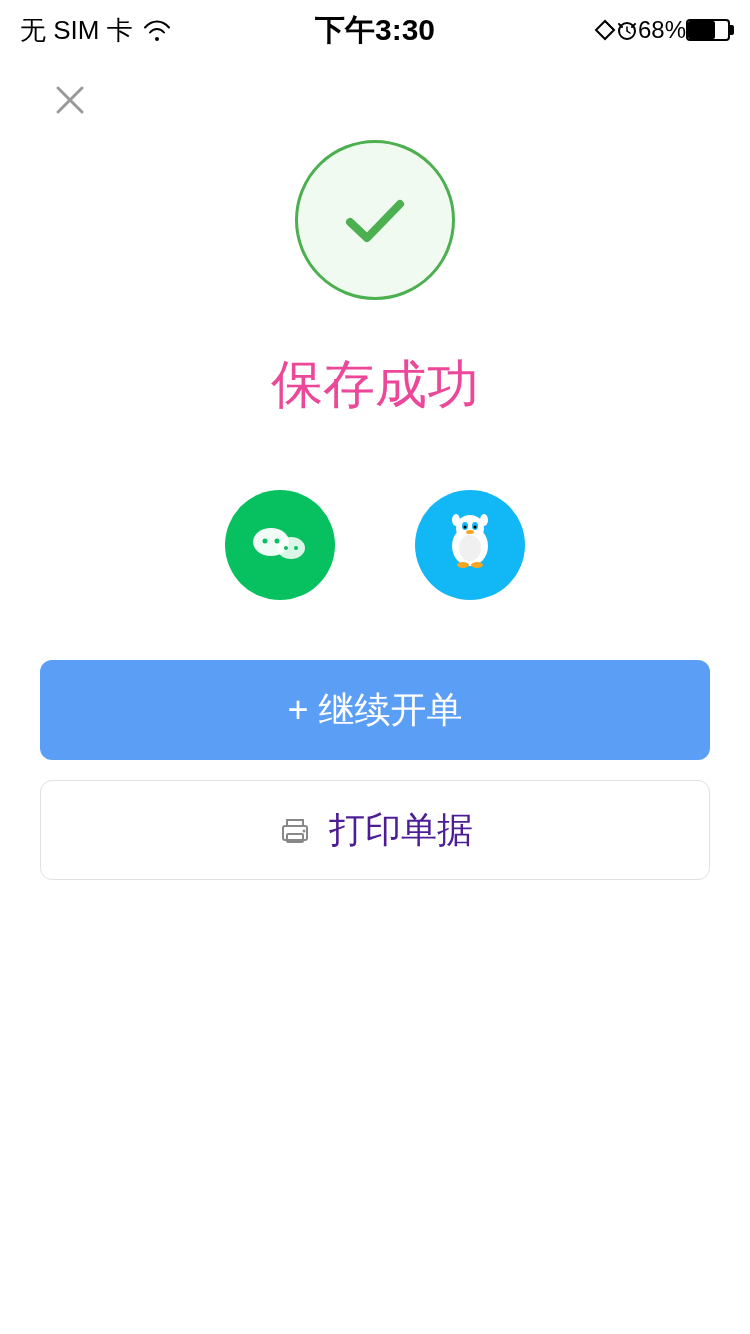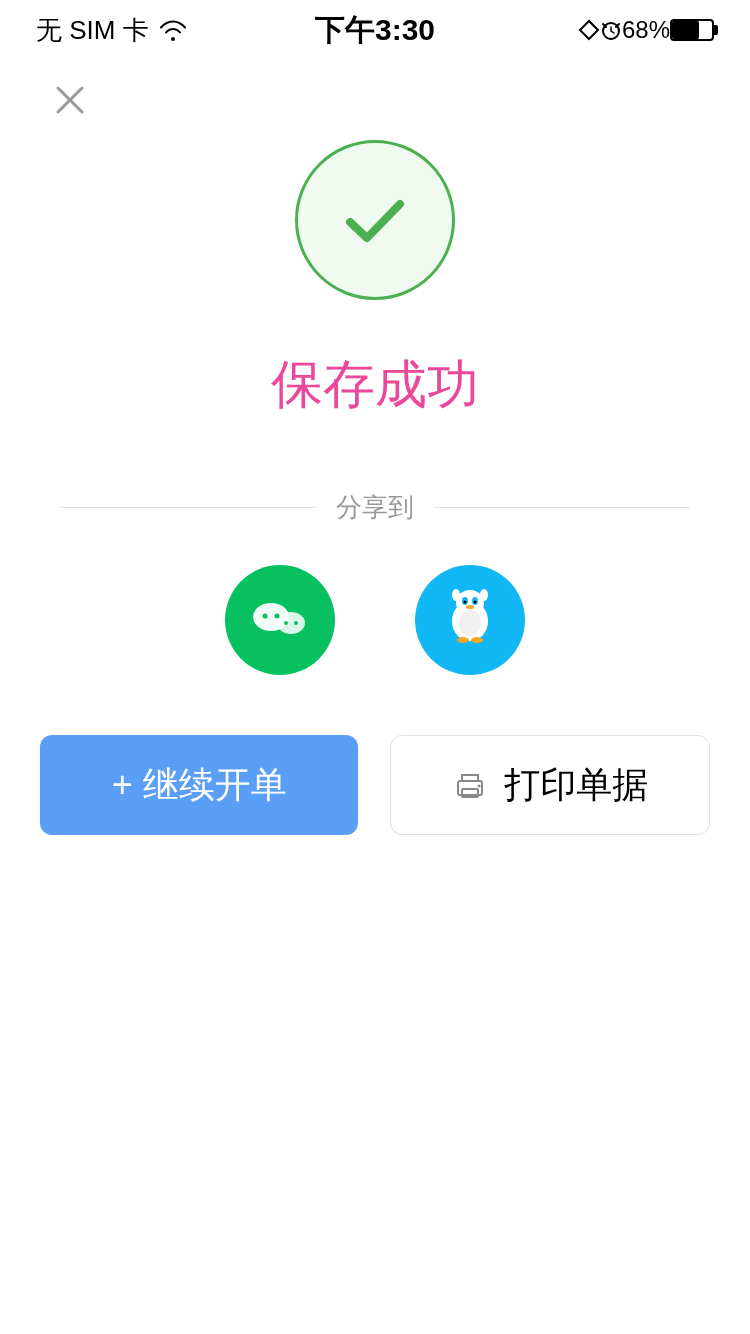--- a/index.html
+++ b/index.html
@@ -13,21 +13,21 @@
       flex-direction: column;
     }
 
     
     .status-bar {
       width: 100%;
       height: 60px;
       display: flex;
       align-items: center;
       justify-content: space-between;
-      padding: 0 36px;
+      padding: 0 20px;
       background: #fff;
       text-align: center;
     }
     .status-left {
       display: flex;
       align-items: center;
       gap: 10px;
       font-size: 26px;
       color: #000;
       font-weight: 500;
@@ -190,22 +190,22 @@
     .qq-svg {
       width: 70px;
       height: 70px;
     }
 
     
     .actions {
       width: 100%;
       padding: 0 40px;
       display: flex;
-      flex-direction: row;
-      gap: 32px;
+      flex-direction: column;
+      gap: 20px;
     }
     .btn-primary {
       width: 100%;
       height: 100px;
       background: #5B9EF5;
       border: none;
       border-radius: 12px;
       font-size: 36px;
       color: #fff;
       display: flex;
@@ -214,21 +214,21 @@
       gap: 16px;
       cursor: pointer;
     }
     .btn-secondary {
       width: 100%;
       height: 100px;
       background: #fff;
       border: 1px solid #e0e0e0;
       border-radius: 12px;
       font-size: 36px;
-      color: #000000;
+      color: #4c1d95;
       display: flex;
       align-items: center;
       justify-content: center;
       gap: 16px;
       cursor: pointer;
     }
   </style>
 </head>
 <body>
 
@@ -270,25 +270,20 @@
 
   <div class="success-circle">
     <svg class="checkmark" viewBox="0 0 80 80" fill="none" xmlns="http://www.w3.org/2000/svg">
       <polyline points="15,42 32,58 65,24" stroke="#4CAF50" stroke-width="8" stroke-linecap="round" stroke-linejoin="round" fill="none"></polyline>
     </svg>
   </div>
 
   <div class="success-title">保存成功</div>
 
   <div class="share-section">
-    <div class="share-divider">
-      <div class="divider-line"></div>
-      <span class="share-label">分享到</span>
-      <div class="divider-line"></div>
-    </div>
 
     <div class="share-icons">
 
       <div class="wechat-icon">
         <svg class="wechat-svg" viewBox="0 0 70 70" fill="none" xmlns="http://www.w3.org/2000/svg">
 
           <ellipse cx="26" cy="32" rx="18" ry="14" fill="white" opacity="0.95"></ellipse>
           <ellipse cx="46" cy="38" rx="14" ry="11" fill="white" opacity="0.85"></ellipse>
 
           <circle cx="20" cy="31" r="2.5" fill="#07C160"></circle>

